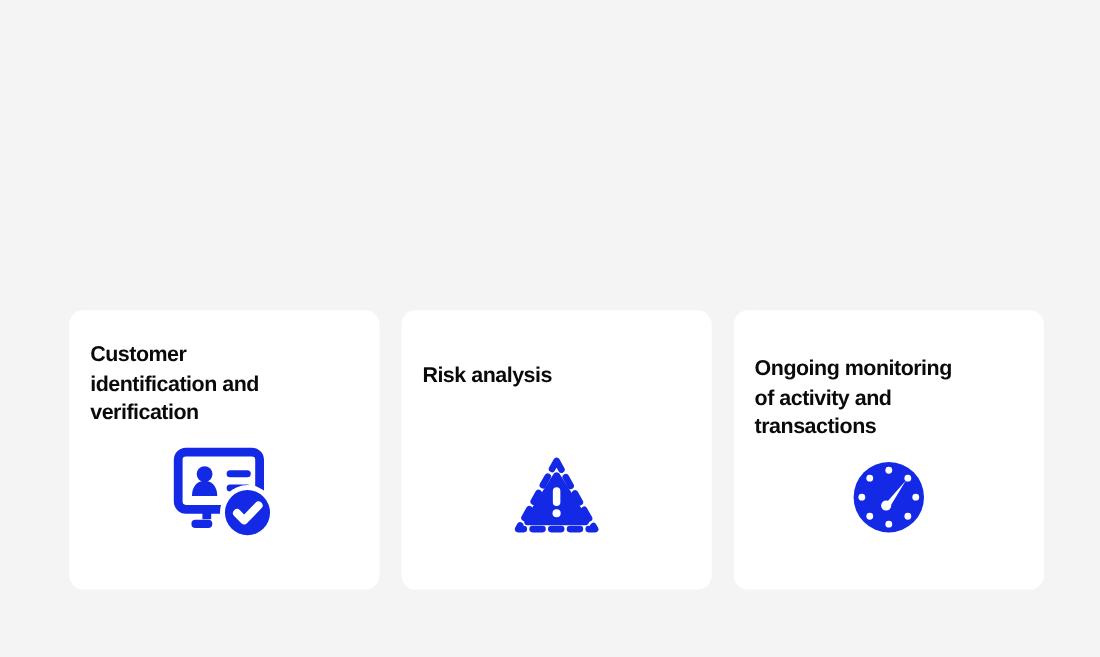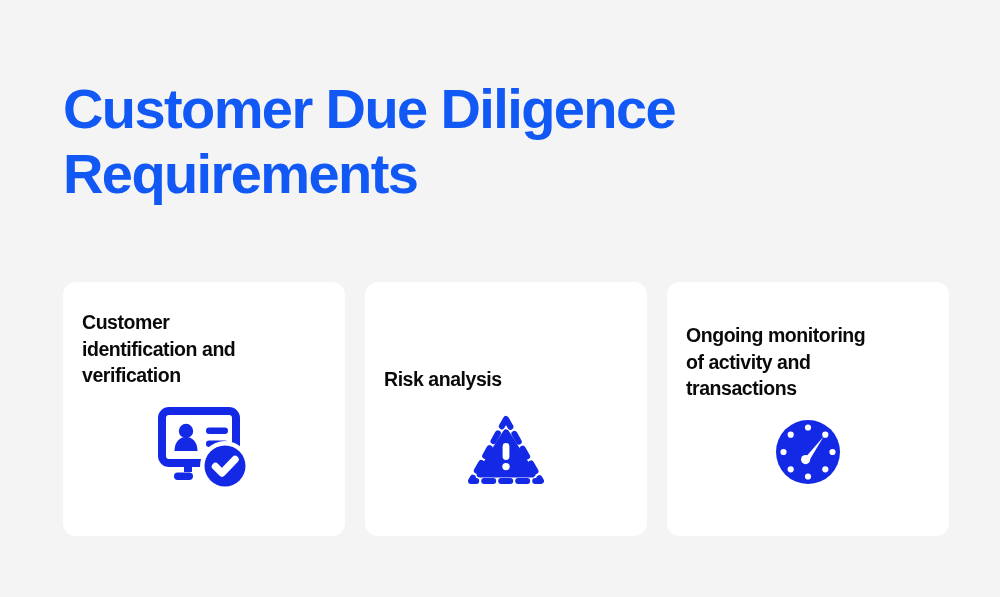--- a/index.html
+++ b/index.html
@@ -67,21 +67,21 @@
     font-size: 19.5px;
     line-height: 26.5px;
     font-weight: 700;
     letter-spacing: -0.45px;
     color: #0a0a0a;
     white-space: pre-line;
   }
 
   
   .card-1 .card-title { top: 27px; }
-  .card-2 .card-title { top: 46px; margin-top: 38px; }
+  .card-2 .card-title { top: 46px; }
   .card-3 .card-title { top: 40px; }
 
   .card-icon {
     position: absolute;
     left: 0;
     right: 0;
     display: flex;
     justify-content: center;
     align-items: center;
   }
@@ -89,22 +89,20 @@
   .card-2 .card-icon { top: 124px; height: 92px; }
   .card-3 .card-icon { top: 126px; height: 88px; }
 
   .card-icon svg { display: block; }
 </style>
 </head>
 <body>
 
 <div id="page-root">
 
-  <h1 class="page-title">Customer Due Diligence
-Requirements</h1>
 
   <div class="cards-row">
 
     <div class="card card-1">
       <h2 class="card-title">Customer
 identification and
 verification</h2>
       <div class="card-icon">
         <span>
           <svg width="96" height="84" viewBox="0 0 96 84" fill="none" xmlns="http://www.w3.org/2000/svg" aria-hidden="true">

